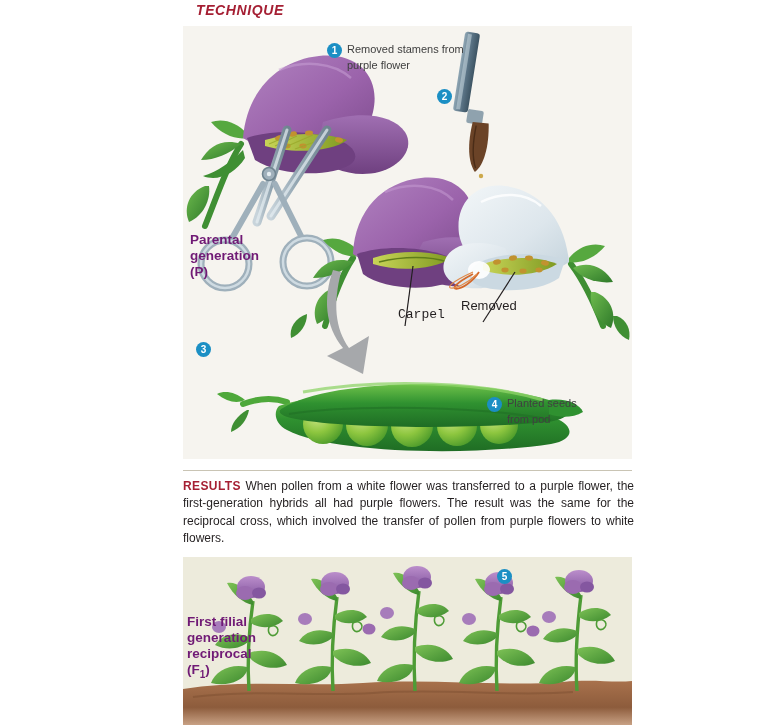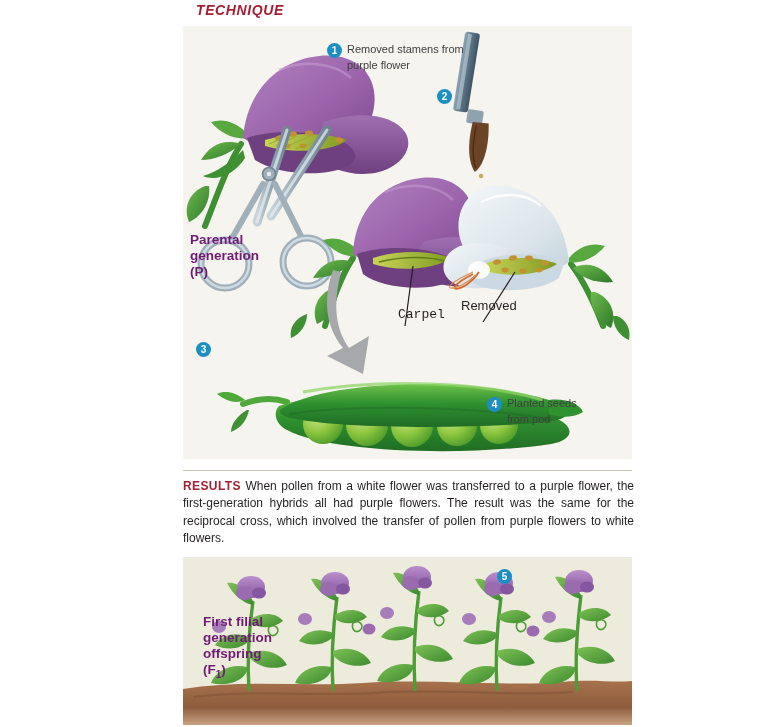--- a/index.html
+++ b/index.html
@@ -446,24 +446,24 @@
           <g>
             <ellipse cx="396" cy="24" rx="14" ry="11" fill="url(#pf)"></ellipse>
             <ellipse cx="390" cy="30" rx="9" ry="7" fill="#9b6bb0"></ellipse>
             <ellipse cx="404" cy="30" rx="7" ry="5.5" fill="#8457a0"></ellipse>
           </g>
           <ellipse cx="366" cy="60" rx="7" ry="6" fill="#a77cbb"></ellipse>
         </g>
       </g>
     </svg>
 
-    <div class="bold-label" style="left:4px;top:57px;margin-left:16px;">
+    <div class="bold-label" style="left:4px;top:57px;">
       <div>First filial</div>
       <div>generation</div>
-      <div>offspring</div>
+      <div>reciprocal</div>
       <div><span>(F</span><span class="sub">1</span><span>)</span></div>
     </div>
 
     <div class="callout" id="callout-5" style="left:314px;top:11px;width:110px;">
       <span class="bullet">5</span>
     </div>
   </div>
 
 </div>
 

